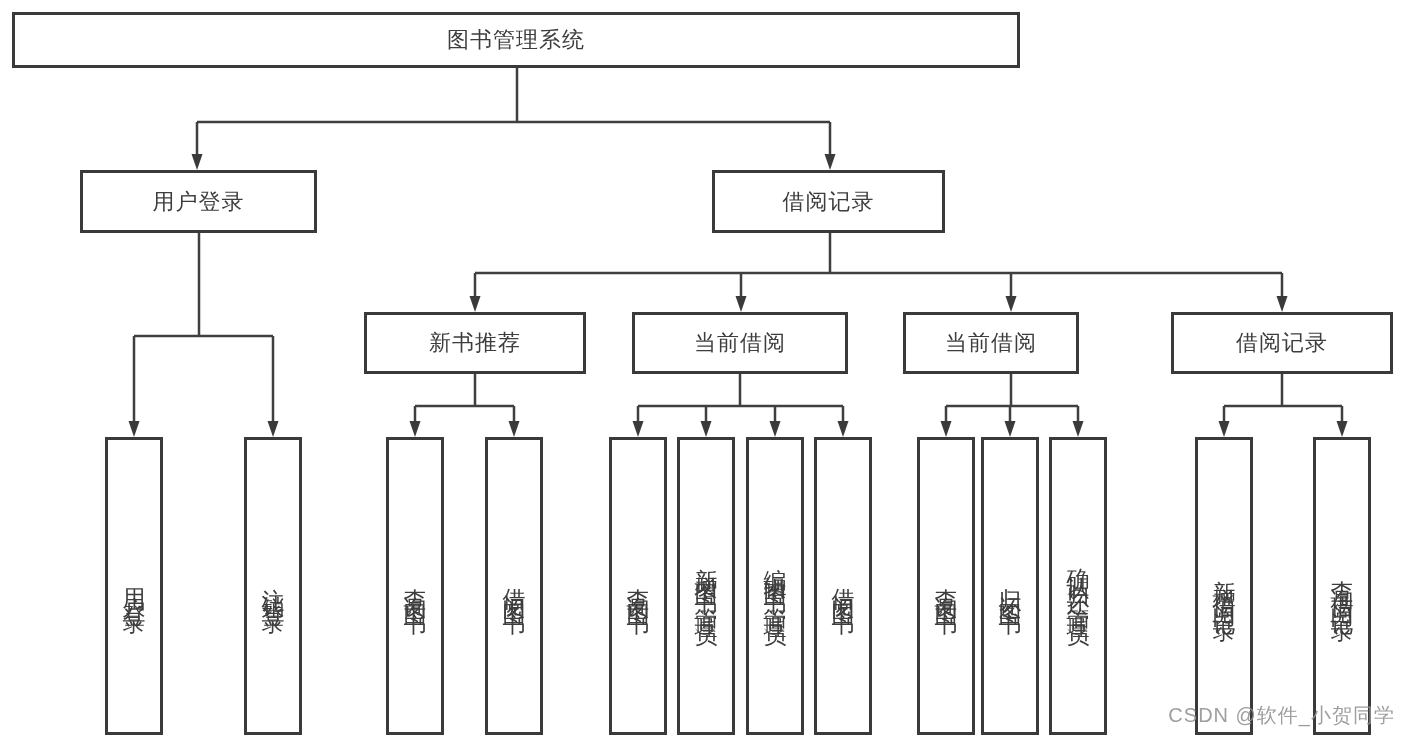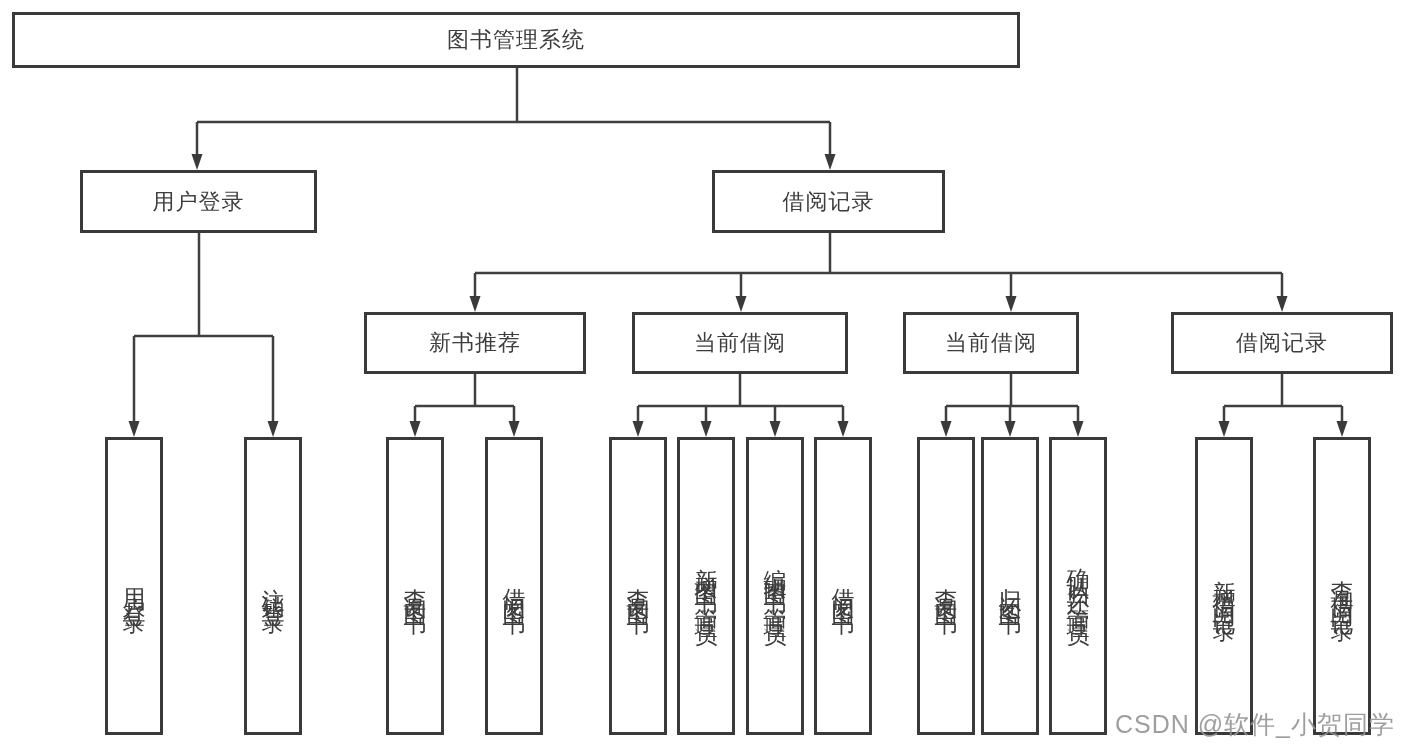--- a/index.html
+++ b/index.html
@@ -31,22 +31,22 @@
   .leaf .vtxt{
     writing-mode:vertical-rl;
     text-orientation:mixed;
     font-size:23px;
     letter-spacing:8px;
     line-height:1;
     white-space:nowrap;
   }
   .watermark{
     position:absolute;
-    right:10px;bottom:6px;
-    font-size:25px;
+    right:10px;bottom:18px;
+    font-size:20px;
     color:rgba(148,148,148,0.9);
     letter-spacing:1px;
     z-index:5;
   }
   .wire{stroke:#3f3f3f;stroke-width:2.5;fill:none;}
   .arrow{fill:#3a3a3a;stroke:none;}
 </style>
 </head>
 <body>
 

